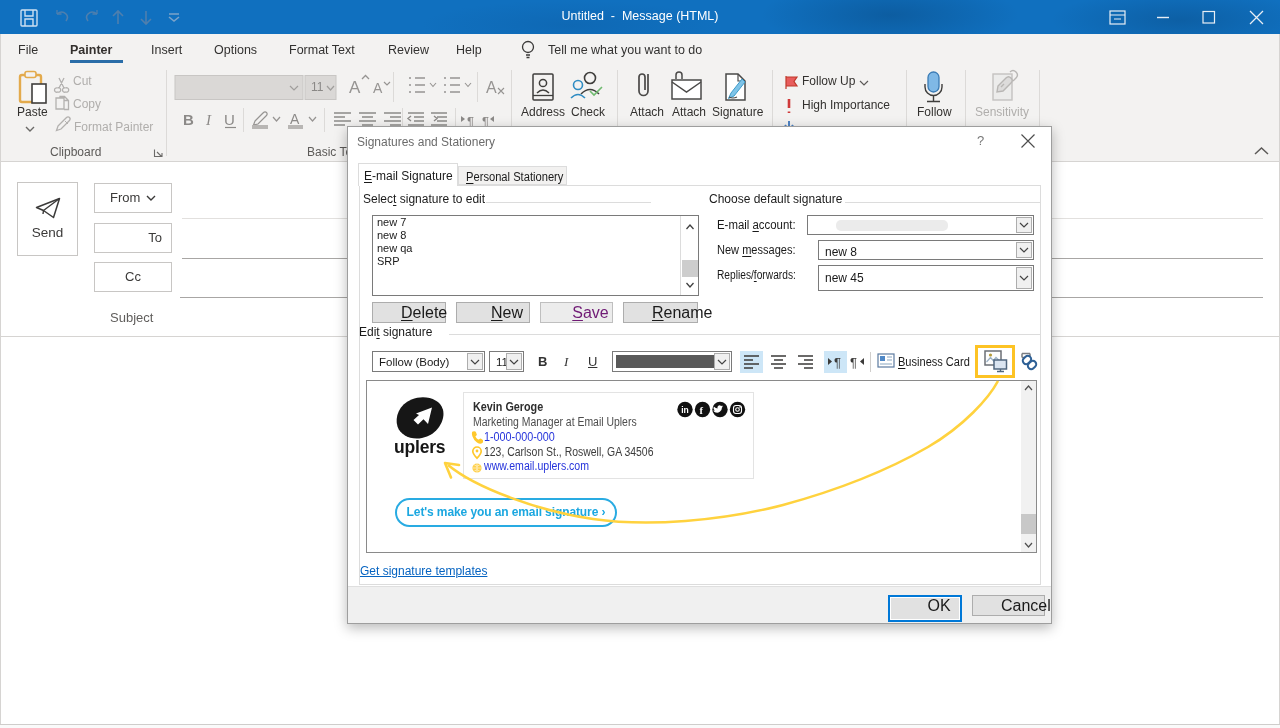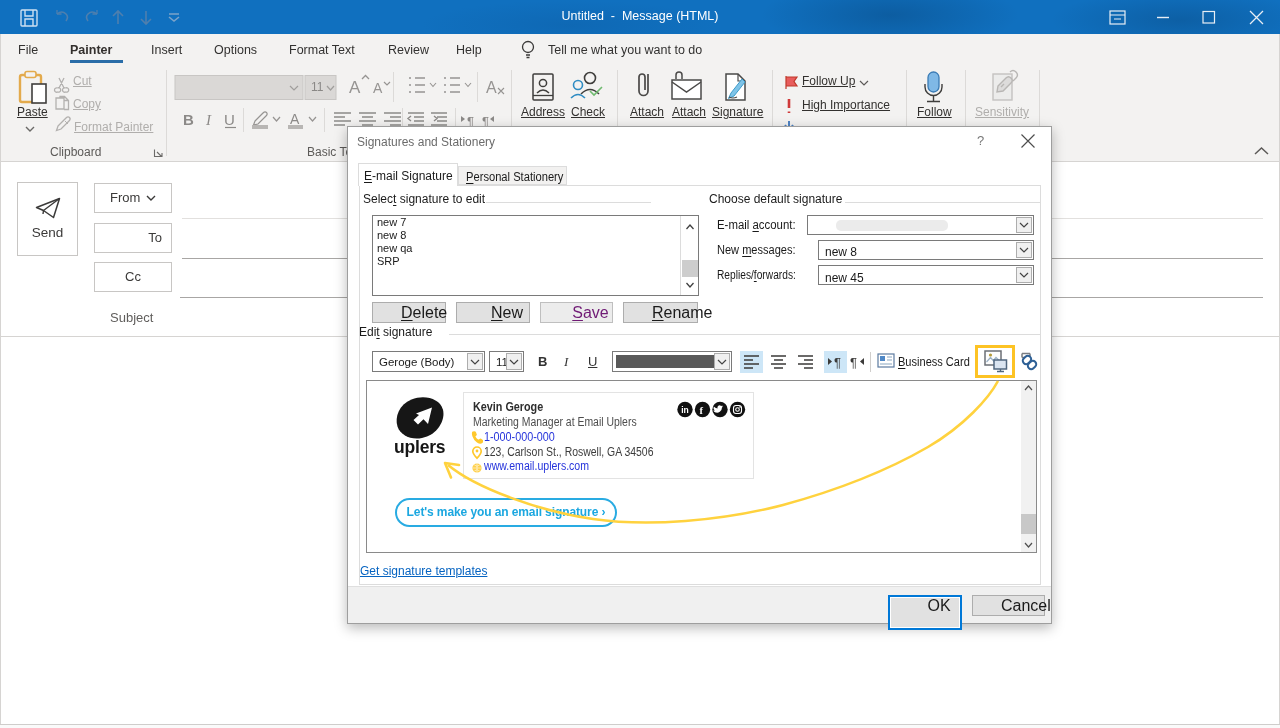--- a/index.html
+++ b/index.html
@@ -14,21 +14,21 @@
   #wtitle { left:0; top:9px; width:1280px; text-align:center; color:#fff; font-size:12.5px; }
   
   #tabrow { left:0; top:34px; width:1280px; height:32px; background:#f3f2f1; border-left:1px solid #d6d4d2; border-right:1px solid #d6d4d2;}
   .rtab { position:absolute; top:43px; font-size:12.5px; color:#323130; }
   #tab-message { font-weight:700; color:#33302e; }
   #msg-underline { left:70px; top:60px; width:53px; height:3px; background:#2a6da8; }
   
   #ribbon { left:0; top:66px; width:1280px; height:96px; background:#f3f2f1; border-left:1px solid #d6d4d2; border-right:1px solid #d6d4d2; }
   #ribbon-border { left:0; top:161px; width:1280px; height:1px; background:#d6d4d2; }
   .glabel { position:absolute; top:81px; font-size:12px; color:#5c5a58; }
-  .biglabel { font-size:12px; color:#33312f;text-decoration:underline; }
+  .biglabel { font-size:12px; color:#33312f; }
   .gray { color:#b0aeac; }
   
   #compose { left:0; top:162px; width:1280px; height:562px; background:#fff; border-left:1px solid #d6d4d2; border-right:1px solid #d6d4d2;}
   .fieldline { position:absolute; height:1px; background:#e2e0de; }
   .hdrbtn { position:absolute; border:1px solid #c8c6c4; background:#fff; color:#3b3a39; font-size:13px; text-align:center; }
   #bottombar { left:0; top:724px; width:1280px; height:4px; background:#fafafa; border-top:1px solid #cfcdcb; }
   
   #dialog { left:347px; top:126px; width:705px; height:498px; background:#fff; border:1px solid #9e9e9e; box-shadow:0 4px 12px rgba(0,0,0,.28); font-size:12px; color:#1a1a1a; }
   .dtext { position:absolute; white-space:nowrap; }
   u.mn { text-decoration:underline; text-underline-offset:2px; }
@@ -305,34 +305,34 @@
   <div class="dtext" style="transform:scaleX(0.92); transform-origin:0 0; left:369px; top:116px;">New <u class="mn">m</u>essages:</div>
   <div class="combo" style="left:470px; top:113px; width:216px; height:20px;">
       <span style="position:absolute;left:6px;top:4px;">new 8</span>
     <div class="combobtn">
         <svg width="10" height="6">
           <path d="M1 1 l4 4 l4 -4" fill="none" stroke="#444" stroke-width="1.2"></path>
         </svg>
       </div>
   </div>
   <div class="dtext" style="transform:scaleX(0.85); transform-origin:0 0; left:369px; top:141px;">Replies/<u class="mn">f</u>orwards:</div>
-  <div class="combo" style="left:470px; top:138px; width:216px; height:20px;">
+  <div class="combo" style="left:470px; top:138px; width:216px; height:26px;">
       <span style="position:absolute;left:6px;top:5px;">new 45</span>
     <div class="combobtn">
         <svg width="10" height="6">
           <path d="M1 1 l4 4 l4 -4" fill="none" stroke="#444" stroke-width="1.2"></path>
         </svg>
       </div>
   </div>
 
   <div class="dtext" style="left:11px; top:198px;">Edi<u class="mn">t</u> signature</div>
   <div class="abs" style="left:101px; top:207px; width:592px; height:1px; background:#dcdcdc;"></div>
 
   <div class="combo" style="left:24px; top:224px; width:113px; height:21px; font-size:11.5px;">
-      <span style="position:absolute;left:6px;top:4px;">Geroge (Body)</span>
+      <span style="position:absolute;left:6px;top:4px;">Follow (Body)</span>
     <div class="combobtn">
         <svg width="10" height="6">
           <path d="M1 1 l4 4 l4 -4" fill="none" stroke="#444" stroke-width="1.2"></path>
         </svg>
       </div>
   </div>
   <div class="combo" style="left:141px; top:224px; width:35px; height:21px; font-size:11.5px;">
       <span style="position:absolute;left:6px;top:4px;">11</span>
     <div class="combobtn">
         <svg width="10" height="6">
@@ -434,15 +434,15 @@
 
   <div class="abs" style="left:47px; top:371px; width:222px; height:29px; border:2px solid #29abe2; border-radius:15px; color:#1ba7e0; font-size:12px; font-weight:bold; line-height:25px; text-align:center; white-space:nowrap; letter-spacing:-0.1px;">Let's make you an email signature <span style="font-size:12px;">›</span></div>
 
   <svg class="abs" style="left:0; top:0; pointer-events:none;" width="705" height="498" viewBox="0 0 705 498">
     <path d="M650 254 C 641 271, 616 299, 580 320 C 535 346, 490 363, 435 378 C 373 394, 300 400, 245 392 C 190 384, 128 361, 100 338" fill="none" stroke="#ffd23e" stroke-width="2.6"></path>
     <path d="M97 336 l14 2 M97 336 l6 14.5" fill="none" stroke="#ffd23e" stroke-width="2.6" stroke-linecap="round"></path>
   </svg>
 
   <div class="dtext" style="left:12px; top:437px; color:#0563c1; text-decoration:underline;">Get signature templates</div>
   <div class="abs" style="left:0; top:459px; width:703px; height:37px; background:#f0f0f0; border-top:1px solid #dfdfdf;"></div>
-  <div class="wbtn" style="left:540px; top:468px; width:74px; height:35px; line-height:17px; border:2px solid #0078d7; box-shadow:inset 0 0 0 1px #fff;">OK</div>
+  <div class="wbtn" style="left:540px; top:468px; width:74px; height:27px; line-height:17px; border:2px solid #0078d7; box-shadow:inset 0 0 0 1px #fff;">OK</div>
   <div class="wbtn" style="left:624px; top:468px; width:73px; height:21px; line-height:19px;">Cancel</div>
 </div>
 
 </body></html>

